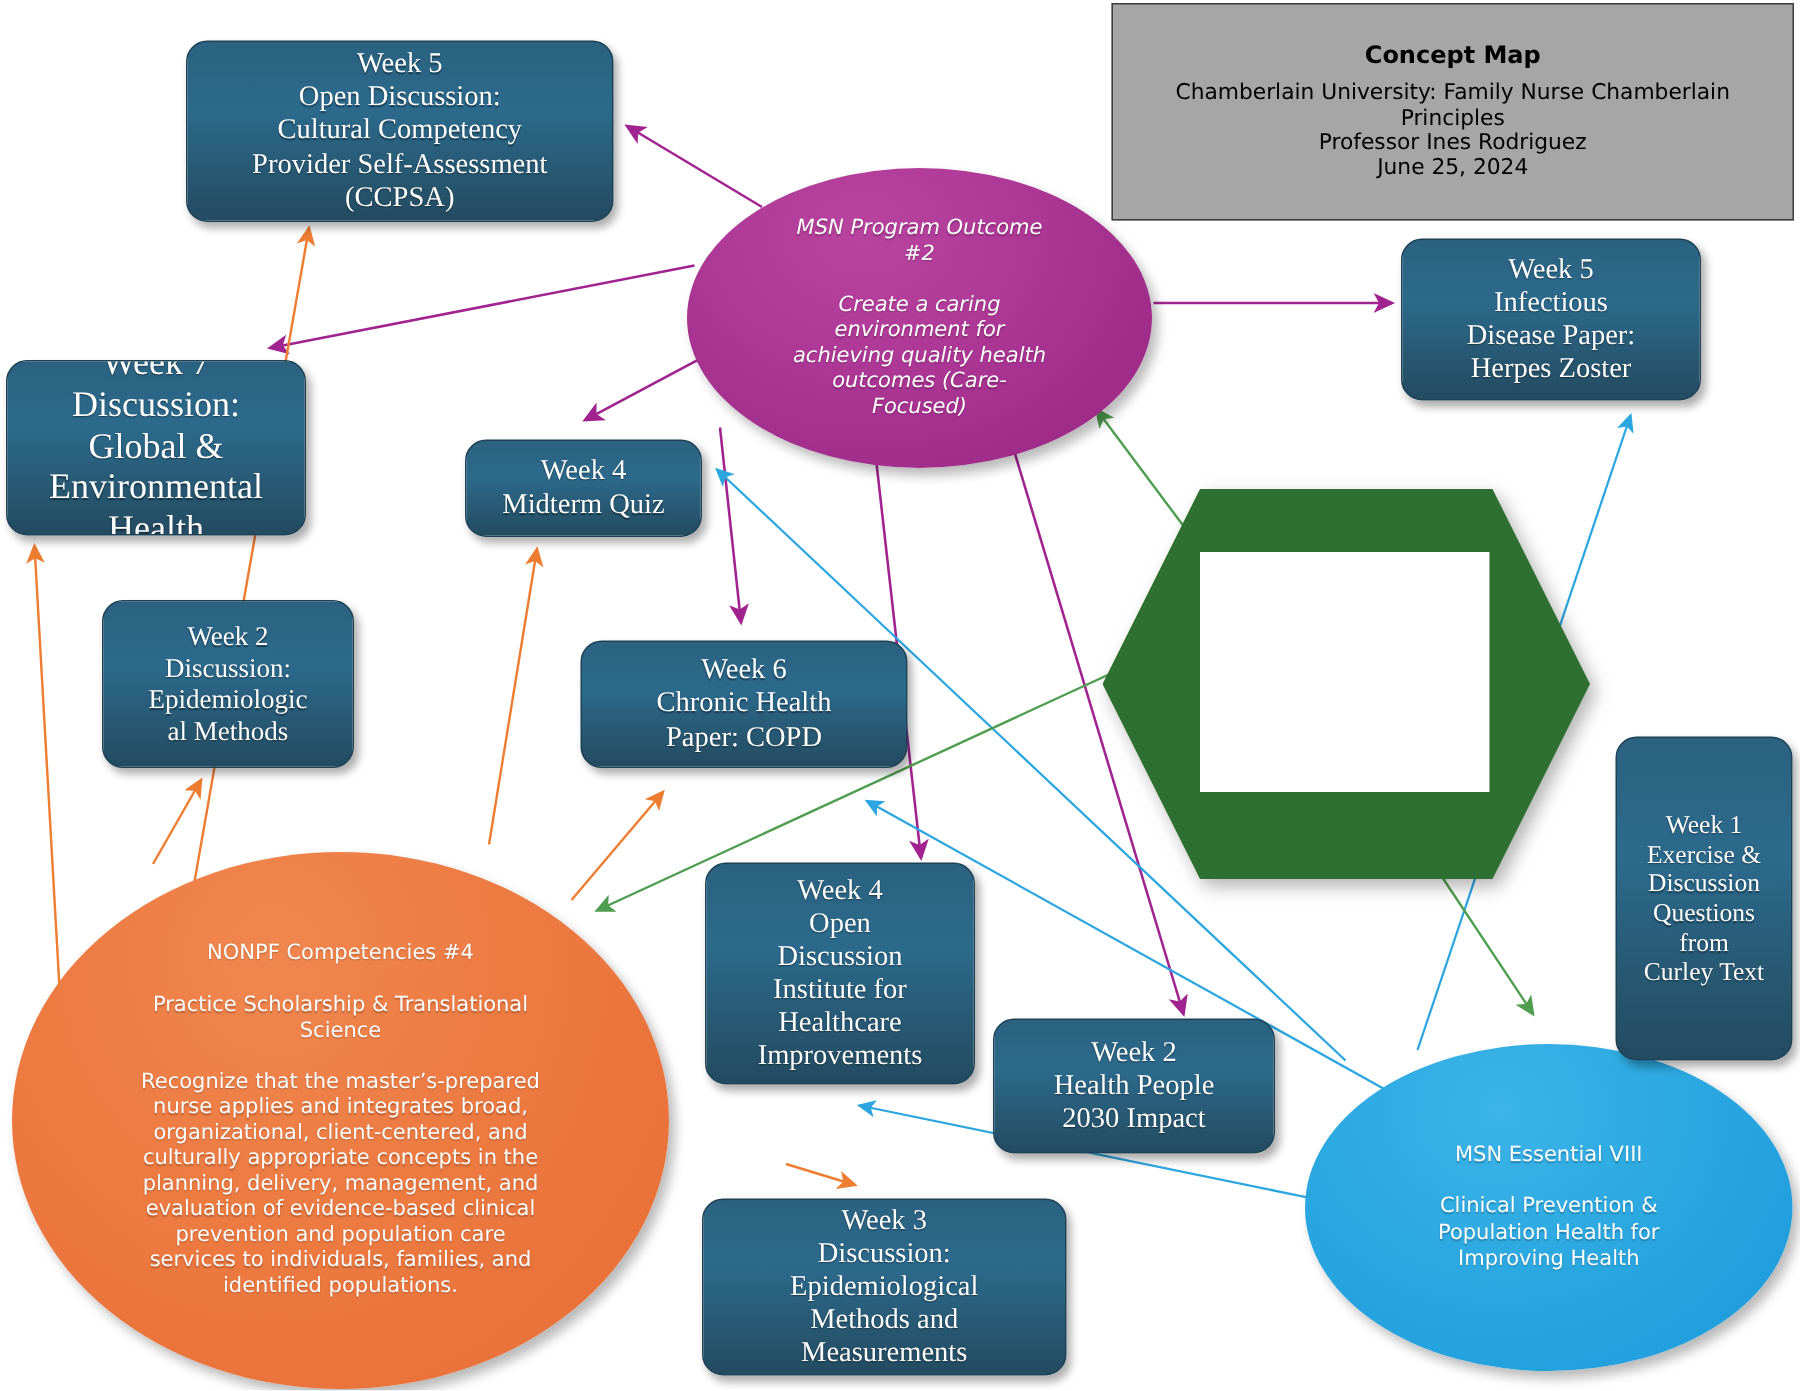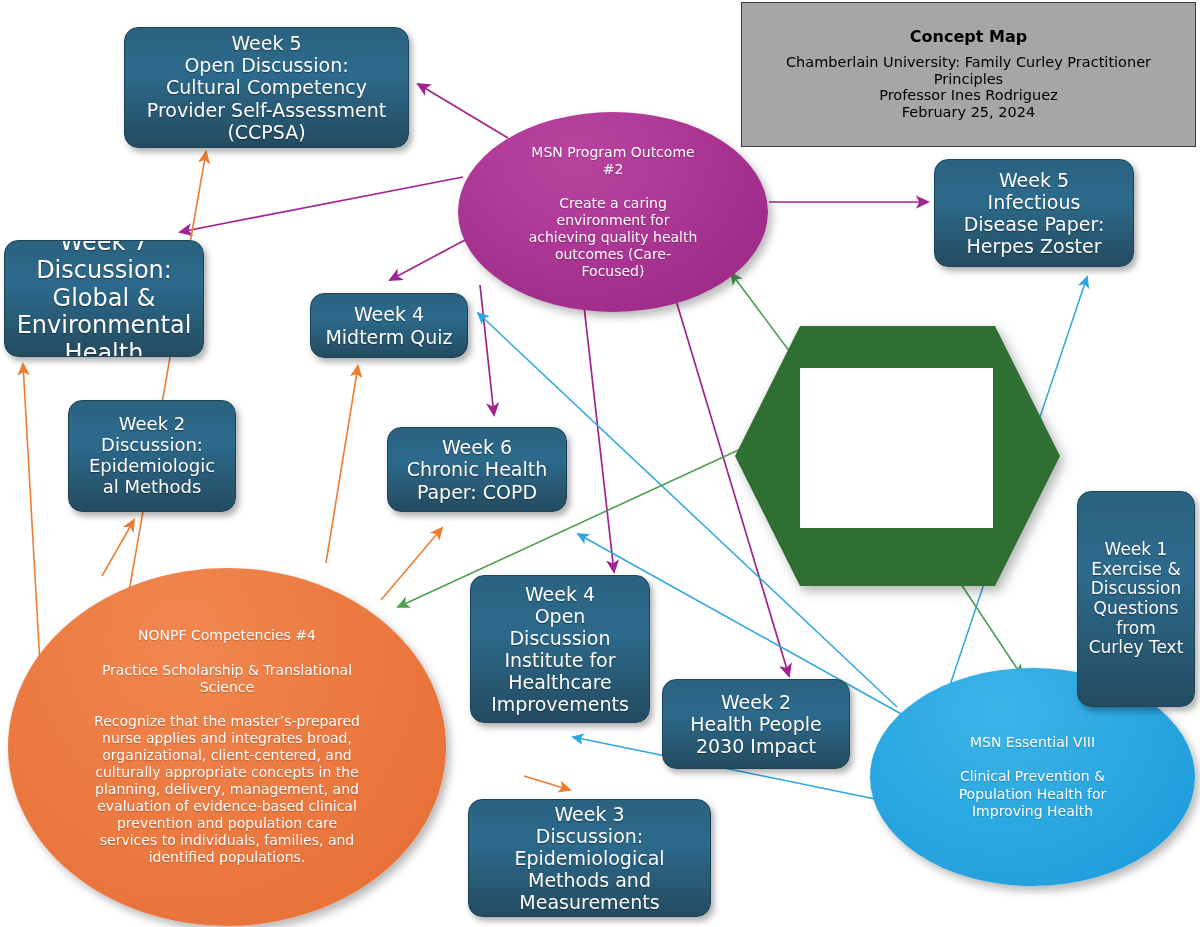--- a/index.html
+++ b/index.html
@@ -62,20 +62,21 @@
     justify-content: center;
     text-align: center;
     overflow: hidden;
     line-height: 1.16;
     padding: 0 4px;
   }
   .node-box .lbl {
     display: block;
     white-space: pre-line;
     text-shadow: 0 1px 1px rgba(0,0,0,0.45);
+    font-family: Liberation Serif, serif;
   }
 
   
   .node-ellipse {
     position: absolute;
     box-sizing: border-box;
     border-radius: 50%;
     display: flex;
     align-items: center;
     justify-content: center;
@@ -86,20 +87,21 @@
   }
   .node-ellipse .lbl {
     display: block;
     white-space: pre-line;
     line-height: 1.22;
     padding: 0 8px;
     text-shadow: 0 1px 1px rgba(0,0,0,0.25);
   }
   .ell-purple {
     background: radial-gradient(ellipse at 38% 22%, #b8449f 0%, #b03b98 30%, #a22e8c 70%, #95277f 100%);
+    font-style: italic;
   }
   .ell-orange {
     background: radial-gradient(ellipse at 40% 20%, #f0874f 0%, #ed7d44 35%, #e9733a 75%, #e56b31 100%);
   }
   .ell-blue {
     background: radial-gradient(ellipse at 40% 20%, #3cb4e8 0%, #2fabe2 35%, #22a0dd 75%, #1b97d6 100%);
   }
 
   
   .hex-wrap {
@@ -183,21 +185,21 @@
 nurse applies and integrates broad,
 organizational, client-centered, and
 culturally appropriate concepts in the
 planning, delivery, management, and
 evaluation of evidence-based clinical
 prevention and population care
 services to individuals, families, and
 identified populations.</span>
   </div>
 
-  <div class="node-ellipse ell-blue" style="left:870px; top:668px; width:325px; height:218px; font-size:14px;">
+  <div class="node-ellipse ell-blue" style="left:870px; top:696px; width:325px; height:218px; font-size:14px;">
     <span class="lbl">MSN Essential VIII
 
 Clinical Prevention &amp;
 Population Health for
 Improving Health</span>
   </div>
 
   <div class="node-box" style="left:124px; top:27px; width:285px; height:121px; font-size:19px;">
     <span class="lbl">Week 5
 Open Discussion:
@@ -219,21 +221,21 @@
 Midterm Quiz</span>
   </div>
 
   <div class="node-box" style="left:68px; top:400px; width:168px; height:112px; font-size:18px;">
     <span class="lbl">Week 2
 Discussion:
 Epidemiologic
 al Methods</span>
   </div>
 
-  <div class="node-box" style="left:387px; top:427px; width:180px; height:85px; font-size:19px;">
+  <div class="node-box" style="left:387px; top:427px; width:218px; height:85px; font-size:19px;">
     <span class="lbl">Week 6
 Chronic Health
 Paper: COPD</span>
   </div>
 
   <div class="node-box" style="left:470px; top:575px; width:180px; height:148px; font-size:19px;">
     <span class="lbl">Week 4
 Open
 Discussion
 Institute for
@@ -266,19 +268,19 @@
     <span class="lbl">Week 1
 Exercise &amp;
 Discussion
 Questions
 from
 Curley Text</span>
   </div>
 
   <div class="title-box">
     <div class="t-main">Concept Map</div>
-    <div class="t-sub">Chamberlain University: Family Curley Practitioner</div>
+    <div class="t-sub">Chamberlain University: Family Nurse Chamberlain</div>
     <div class="t-sub">Principles</div>
     <div class="t-sub">Professor Ines Rodriguez</div>
-    <div class="t-sub">February 25, 2024</div>
+    <div class="t-sub">June 25, 2024</div>
   </div>
 
 </div>
 
 </body></html>

